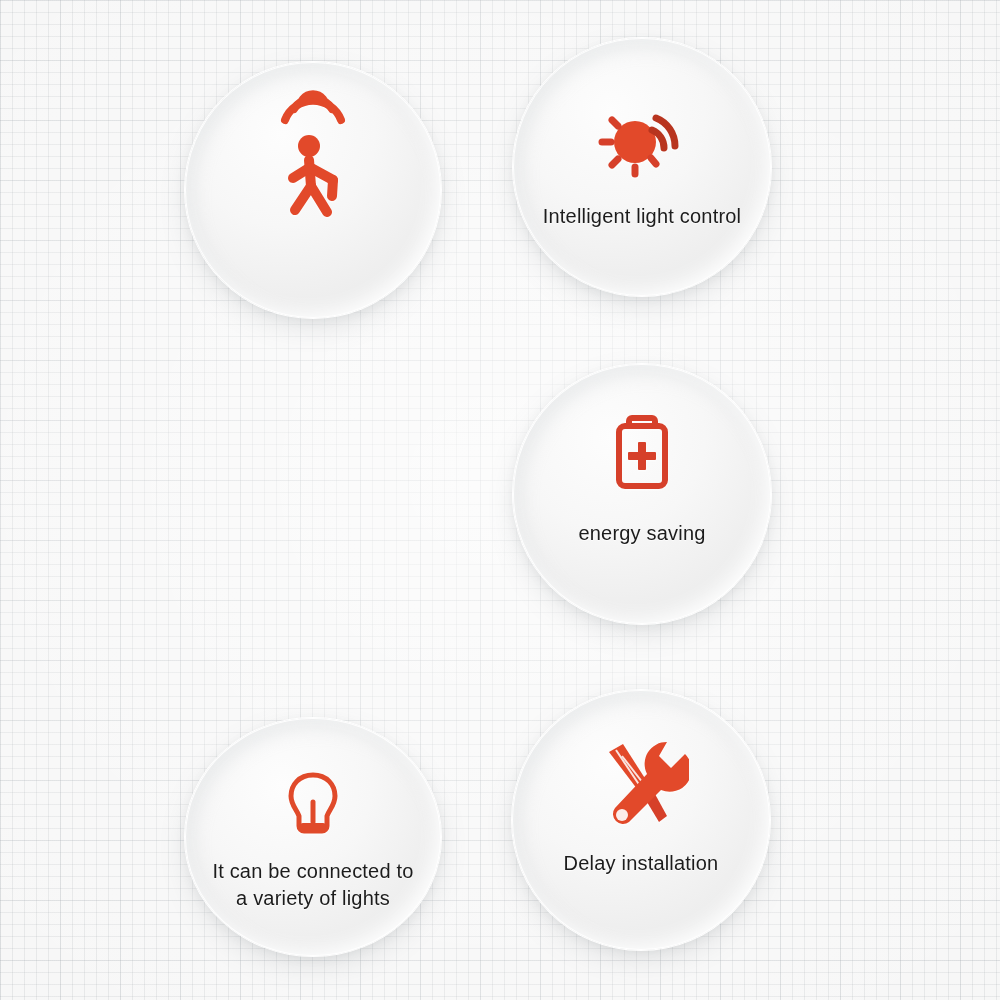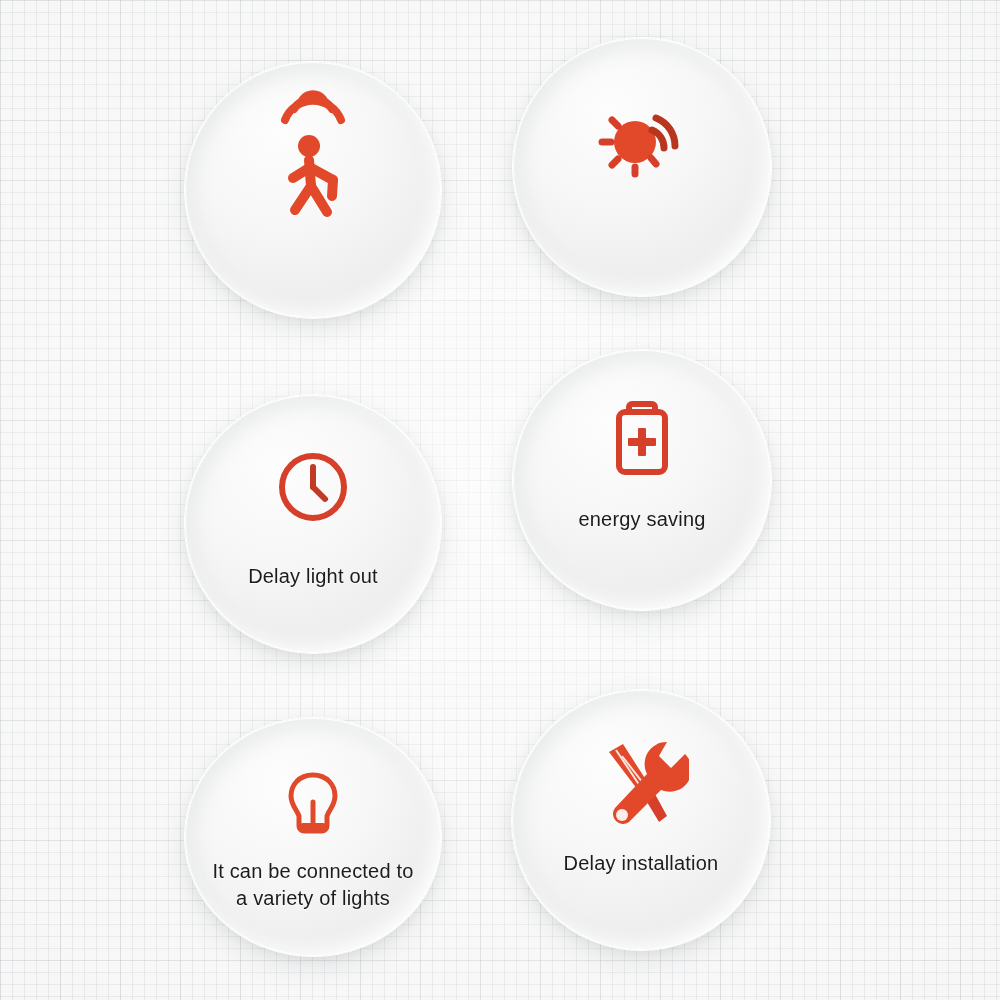--- a/index.html
+++ b/index.html
@@ -105,21 +105,21 @@
     line-height: 27px;
     letter-spacing: 0.2px;
     white-space: pre-line;
     text-shadow: 0 1px 1px rgba(255,255,255,0.9);
   }
 
   
   .c1 { left: 185px; top: 62px;  width: 256px; height: 256px; }
   .c2 { left: 513px; top: 38px;  width: 258px; height: 258px; }
   .c3 { left: 185px; top: 395px; width: 256px; height: 258px; }
-  .c4 { left: 513px; top: 350px; width: 258px; height: 260px; }
+  .c4 { left: 513px; top: 364px; width: 258px; height: 260px; }
   .c5 { left: 185px; top: 718px; width: 256px; height: 238px; }
   .c6 { left: 512px; top: 690px; width: 258px; height: 260px; }
 
   .c1 .icon-wrap { top: 14px; }
   .c1 .label     { top: 168px; }
   .c2 .icon-wrap { top: 62px; }
   .c2 .label     { top: 165px; }
   .c3 .icon-wrap { top: 52px; }
   .c3 .label     { top: 168px; }
   .c4 .icon-wrap { top: 48px; }
@@ -172,37 +172,24 @@
             <path d="M45 74 L45 67"></path>
             <path d="M66 64 L61 58"></path>
             <path d="M22 20 L28 26"></path>
           </g>
           <g stroke="#b8351f" stroke-width="7" stroke-linecap="round" fill="none">
             <path d="M66 18 A30 30 0 0 1 85 46"></path>
             <path d="M62 30 A19 19 0 0 1 74 48"></path>
           </g>
         </svg>
       </div>
-    </div>
-  </div>
-
-  <div class="feature c3">
-    <div class="feature-inner">
-      <div class="icon-wrap">
-        <svg width="80" height="80" viewBox="0 0 80 80" fill="none">
-          <circle cx="40" cy="40" r="31" stroke="#d6402a" stroke-width="6" fill="none"></circle>
-          <g stroke="#c03a25" stroke-width="6" stroke-linecap="round">
-            <path d="M40 40 L40 20"></path>
-            <path d="M40 40 L52 52"></path>
-          </g>
-        </svg>
-      </div>
-      <div class="label">Delay light out</div>
-    </div>
-  </div>
+      <div class="label">Intelligent light control</div>
+    </div>
+  </div>
+
 
   <div class="feature c4">
     <div class="feature-inner">
       <div class="icon-wrap">
         <svg width="66" height="82" viewBox="0 0 66 82" fill="none">
           <path d="M20 14 L20 9 a3 3 0 0 1 3-3 h20 a3 3 0 0 1 3 3 L46 14" stroke="#d6402a" stroke-width="6" fill="none" stroke-linejoin="round"></path>
           <rect x="10" y="14" width="46" height="60" rx="6" stroke="#d6402a" stroke-width="6" fill="none"></rect>
           <g fill="#d6402a">
             <rect x="29" y="30" width="8" height="28" rx="1"></rect>
             <rect x="19" y="40" width="28" height="8" rx="1"></rect>

